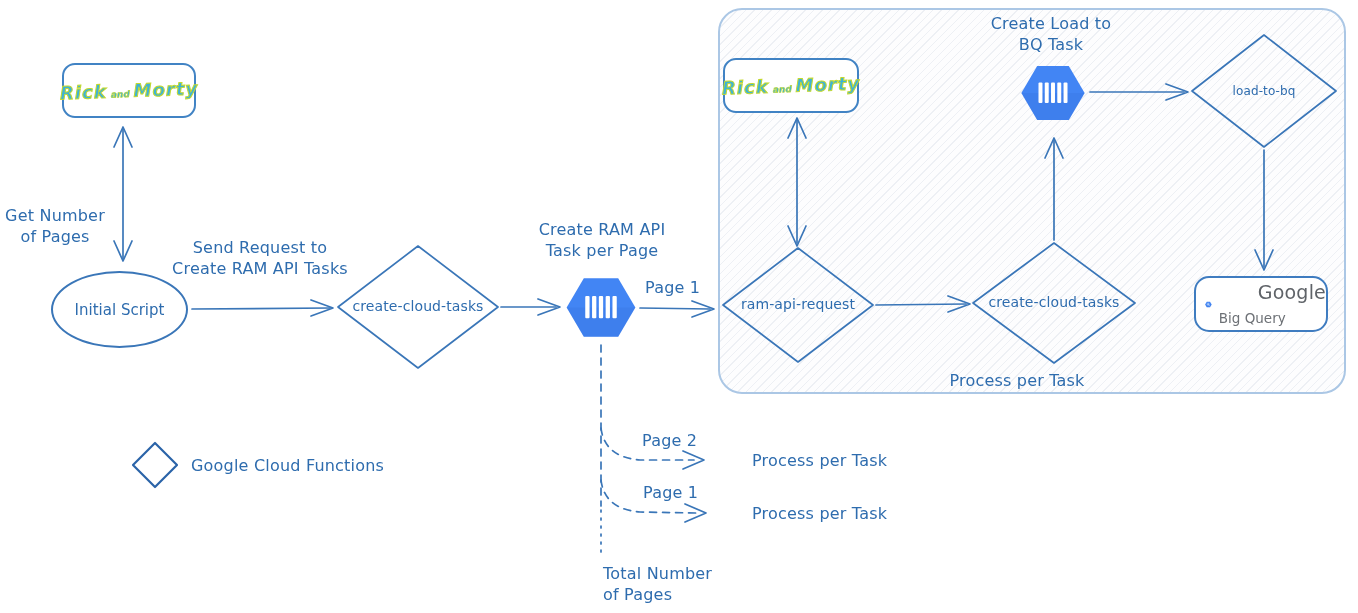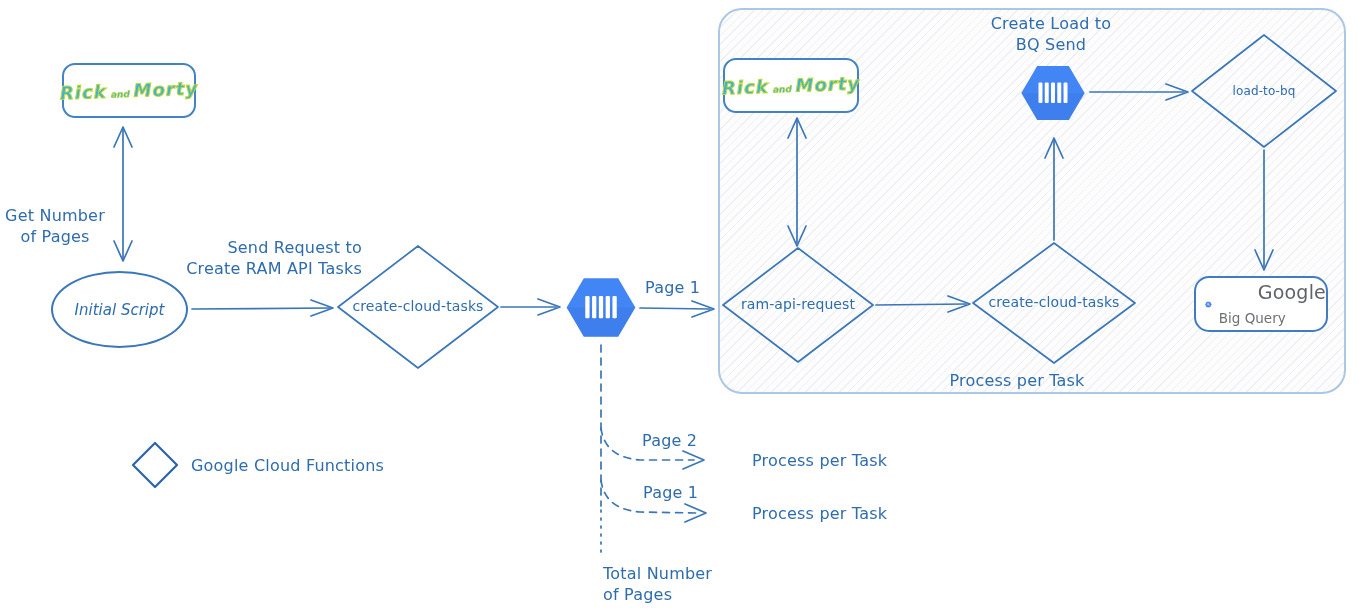--- a/index.html
+++ b/index.html
@@ -43,21 +43,21 @@
     -webkit-text-stroke:1px #c3d82e;letter-spacing:1px;
   }
   .ram-and{
     font-weight:bold;font-style:italic;font-size:9px;color:#3fb3d4;
     -webkit-text-stroke:.6px #c3d82e;
   }
   .ellipse{
     position:absolute;left:51px;top:271px;width:137px;height:77px;
     border:2px solid #3a76b8;border-radius:50%;background:#fff;box-sizing:border-box;
     display:flex;align-items:center;justify-content:center;
-    color:#2e6cae;font-size:15px;z-index:3;font-style:italic;
+    color:#2e6cae;font-size:15px;z-index:3;
   }
   .hexwrap{position:absolute;z-index:3;}
   .bqnode{
     position:absolute;left:1194px;top:276px;width:134px;height:56px;
     border:2px solid #3f7cc0;border-radius:15px;background:#fff;box-sizing:border-box;
     display:flex;align-items:center;gap:7px;padding-left:9px;z-index:3;
   }
   .bqtext{display:flex;flex-direction:column;line-height:1;}
   .bq-brand{font-size:19px;color:#5f6368;letter-spacing:.2px;margin-left:39px;}
   .bq-prod{font-size:13.5px;color:#6d7176;margin-top:10px;}
@@ -208,25 +208,27 @@
     </span>
   </div>
 
   <div class="dlbl" style="left:343px;top:298px;width:150px;">create-cloud-tasks</div>
   <div class="dlbl" style="left:723px;top:296px;width:150px;">ram-api-request</div>
   <div class="dlbl" style="left:979px;top:294px;width:150px;">create-cloud-tasks</div>
   <div class="dlbl" style="left:1189px;top:83px;width:150px;font-size:12px;">load-to-bq</div>
 
   <div class="lbl ctr" style="left:2px;top:173px;width:106px;margin-top:32px;">Get Number
 of Pages</div>
-  <div class="lbl ctr" style="left:158px;top:237px;width:204px;text-align:right;">Send Request to
+  <div class="lbl ctr" style="left:158px;top:237px;width:204px;">Send Request to
 Create RAM API Tasks</div>
+  <div class="lbl ctr" style="left:528px;top:219px;width:148px;">Create RAM API
+Task per Page</div>
   <div class="lbl" style="left:645px;top:277px;">Page 1</div>
   <div class="lbl ctr" style="left:983px;top:13px;width:136px;">Create Load to
-BQ Send</div>
+BQ Task</div>
   <div class="lbl ctr" style="left:942px;top:370px;width:150px;">Process per Task</div>
   <div class="lbl" style="left:642px;top:430px;">Page 2</div>
   <div class="lbl" style="left:752px;top:450px;">Process per Task</div>
   <div class="lbl" style="left:643px;top:482px;">Page 1</div>
   <div class="lbl" style="left:752px;top:503px;">Process per Task</div>
   <div class="lbl" style="left:603px;top:563px;">Total Number
 of Pages</div>
   <div class="lbl" style="left:191px;top:455px;">Google Cloud Functions</div>
 
 </div>

